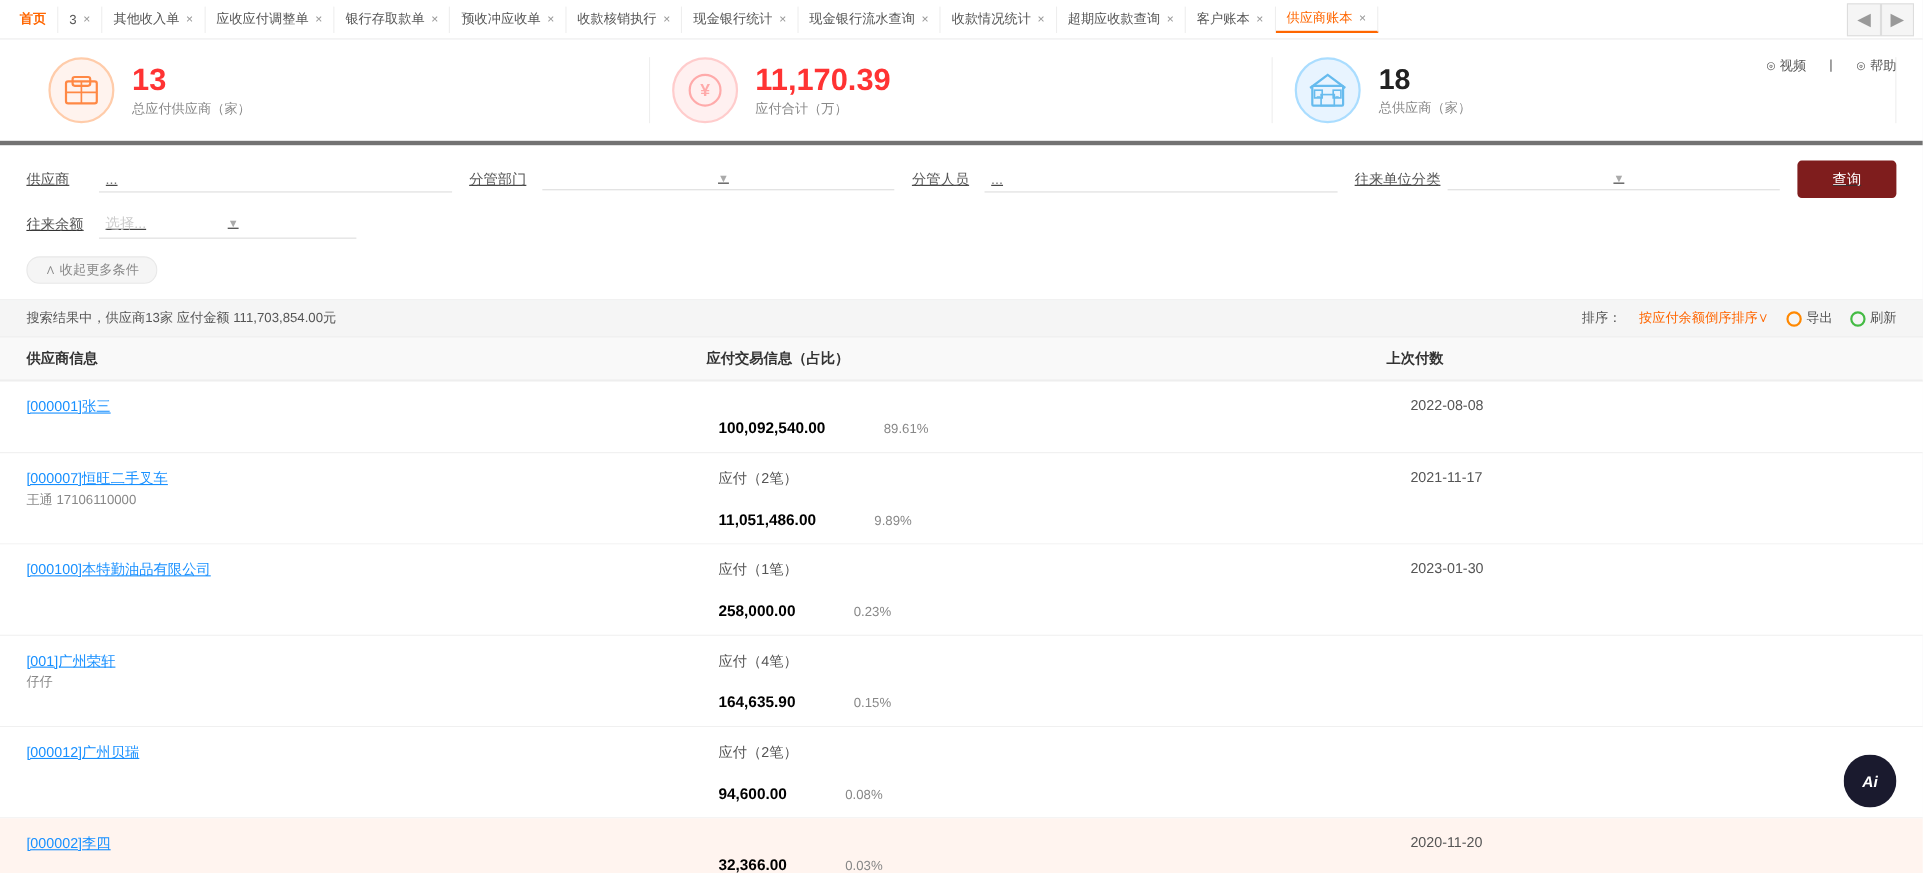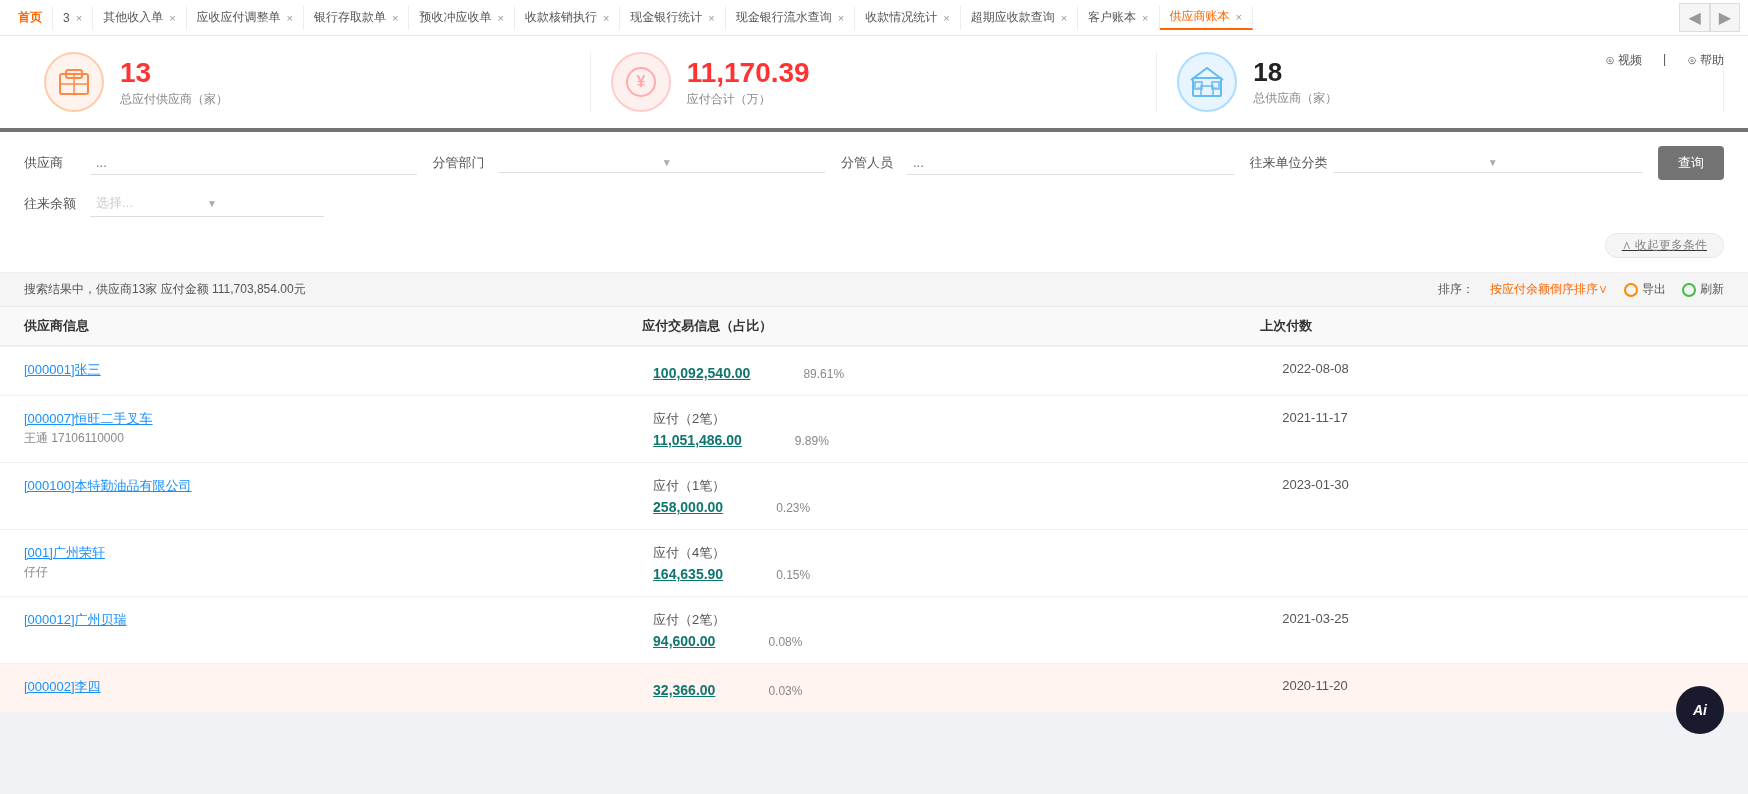--- a/index.html
+++ b/index.html
@@ -102,20 +102,21 @@
     .filter-area {
       background: #fff;
       padding: 14px 24px;
       border-bottom: 1px solid #eee;
     }
     .filter-row {
       display: flex;
       align-items: center;
       gap: 16px;
       margin-bottom: 10px;
+      text-decoration: underline;
     }
     .filter-row:last-child { margin-bottom: 0; }
     .filter-item {
       display: flex;
       align-items: center;
       gap: 6px;
       flex: 1;
     }
     .filter-label {
       font-size: 13px;
@@ -137,35 +138,34 @@
       flex: 1;
       display: flex;
       align-items: center;
       border-bottom: 1px solid #ddd;
       padding: 4px 6px;
       position: relative;
     }
     .filter-select span { flex: 1; color: #ccc; font-size: 13px; }
     .filter-select .arrow { color: #aaa; font-size: 10px; }
     .btn-query {
-      background: #737373;
+      background: #7f1d1d;
       color: #fff;
       border: none;
-      padding: 8px 20px;
+      padding: 8px 32px;
       border-radius: 4px;
       cursor: pointer;
       font-size: 13px;
       white-space: nowrap;
     }
     .collapse-btn {
       display: flex;
-      justify-content: flex-end;
+      justify-content: flex-start;
       align-items: center;
       padding: 6px 0 0;
-      text-decoration: underline;
     }
     .collapse-btn span {
       background: #f5f5f5;
       border: 1px solid #e8e8e8;
       border-radius: 12px;
       padding: 3px 16px;
       font-size: 12px;
       color: #888;
       cursor: pointer;
     }
@@ -235,26 +235,25 @@
       cursor: pointer;
       font-size: 13px;
     }
     .supplier-sub {
       color: #888;
       font-size: 12px;
       margin-top: 2px;
     }
     .payable-info .payable-label { color: #555; font-size: 13px; }
     .payable-info .payable-amount {
-      color: #0f766e;
+      color: #000000;
       font-size: 14px;
       font-weight: bold;
-      text-decoration: underline;
-      cursor: pointer;
-      margin-top: 4px;
+      cursor: pointer;
+      margin-top: 20px;
     }
     .payable-info .payable-pct {
       color: #888;
       font-size: 12px;
       margin-left: 12px;
       padding-left: 33px;
     }
     .payable-row {
       display: flex;
       align-items: baseline;
@@ -509,21 +508,20 @@
     <div>
       <a class="supplier-link">[000012]广州贝瑞</a>
     </div>
     <div class="payable-info">
       <div class="payable-label">应付（2笔）</div>
       <div class="payable-row">
         <span class="payable-amount">94,600.00</span>
         <span class="payable-pct">0.08%</span>
       </div>
     </div>
-    <div class="last-pay">2021-03-25</div>
   </div>
 
   <div class="table-row highlighted">
     <div>
       <a class="supplier-link">[000002]李四</a>
     </div>
     <div class="payable-info">
       <div class="payable-row">
         <span class="payable-amount">32,366.00</span>
         <span class="payable-pct">0.03%</span>

